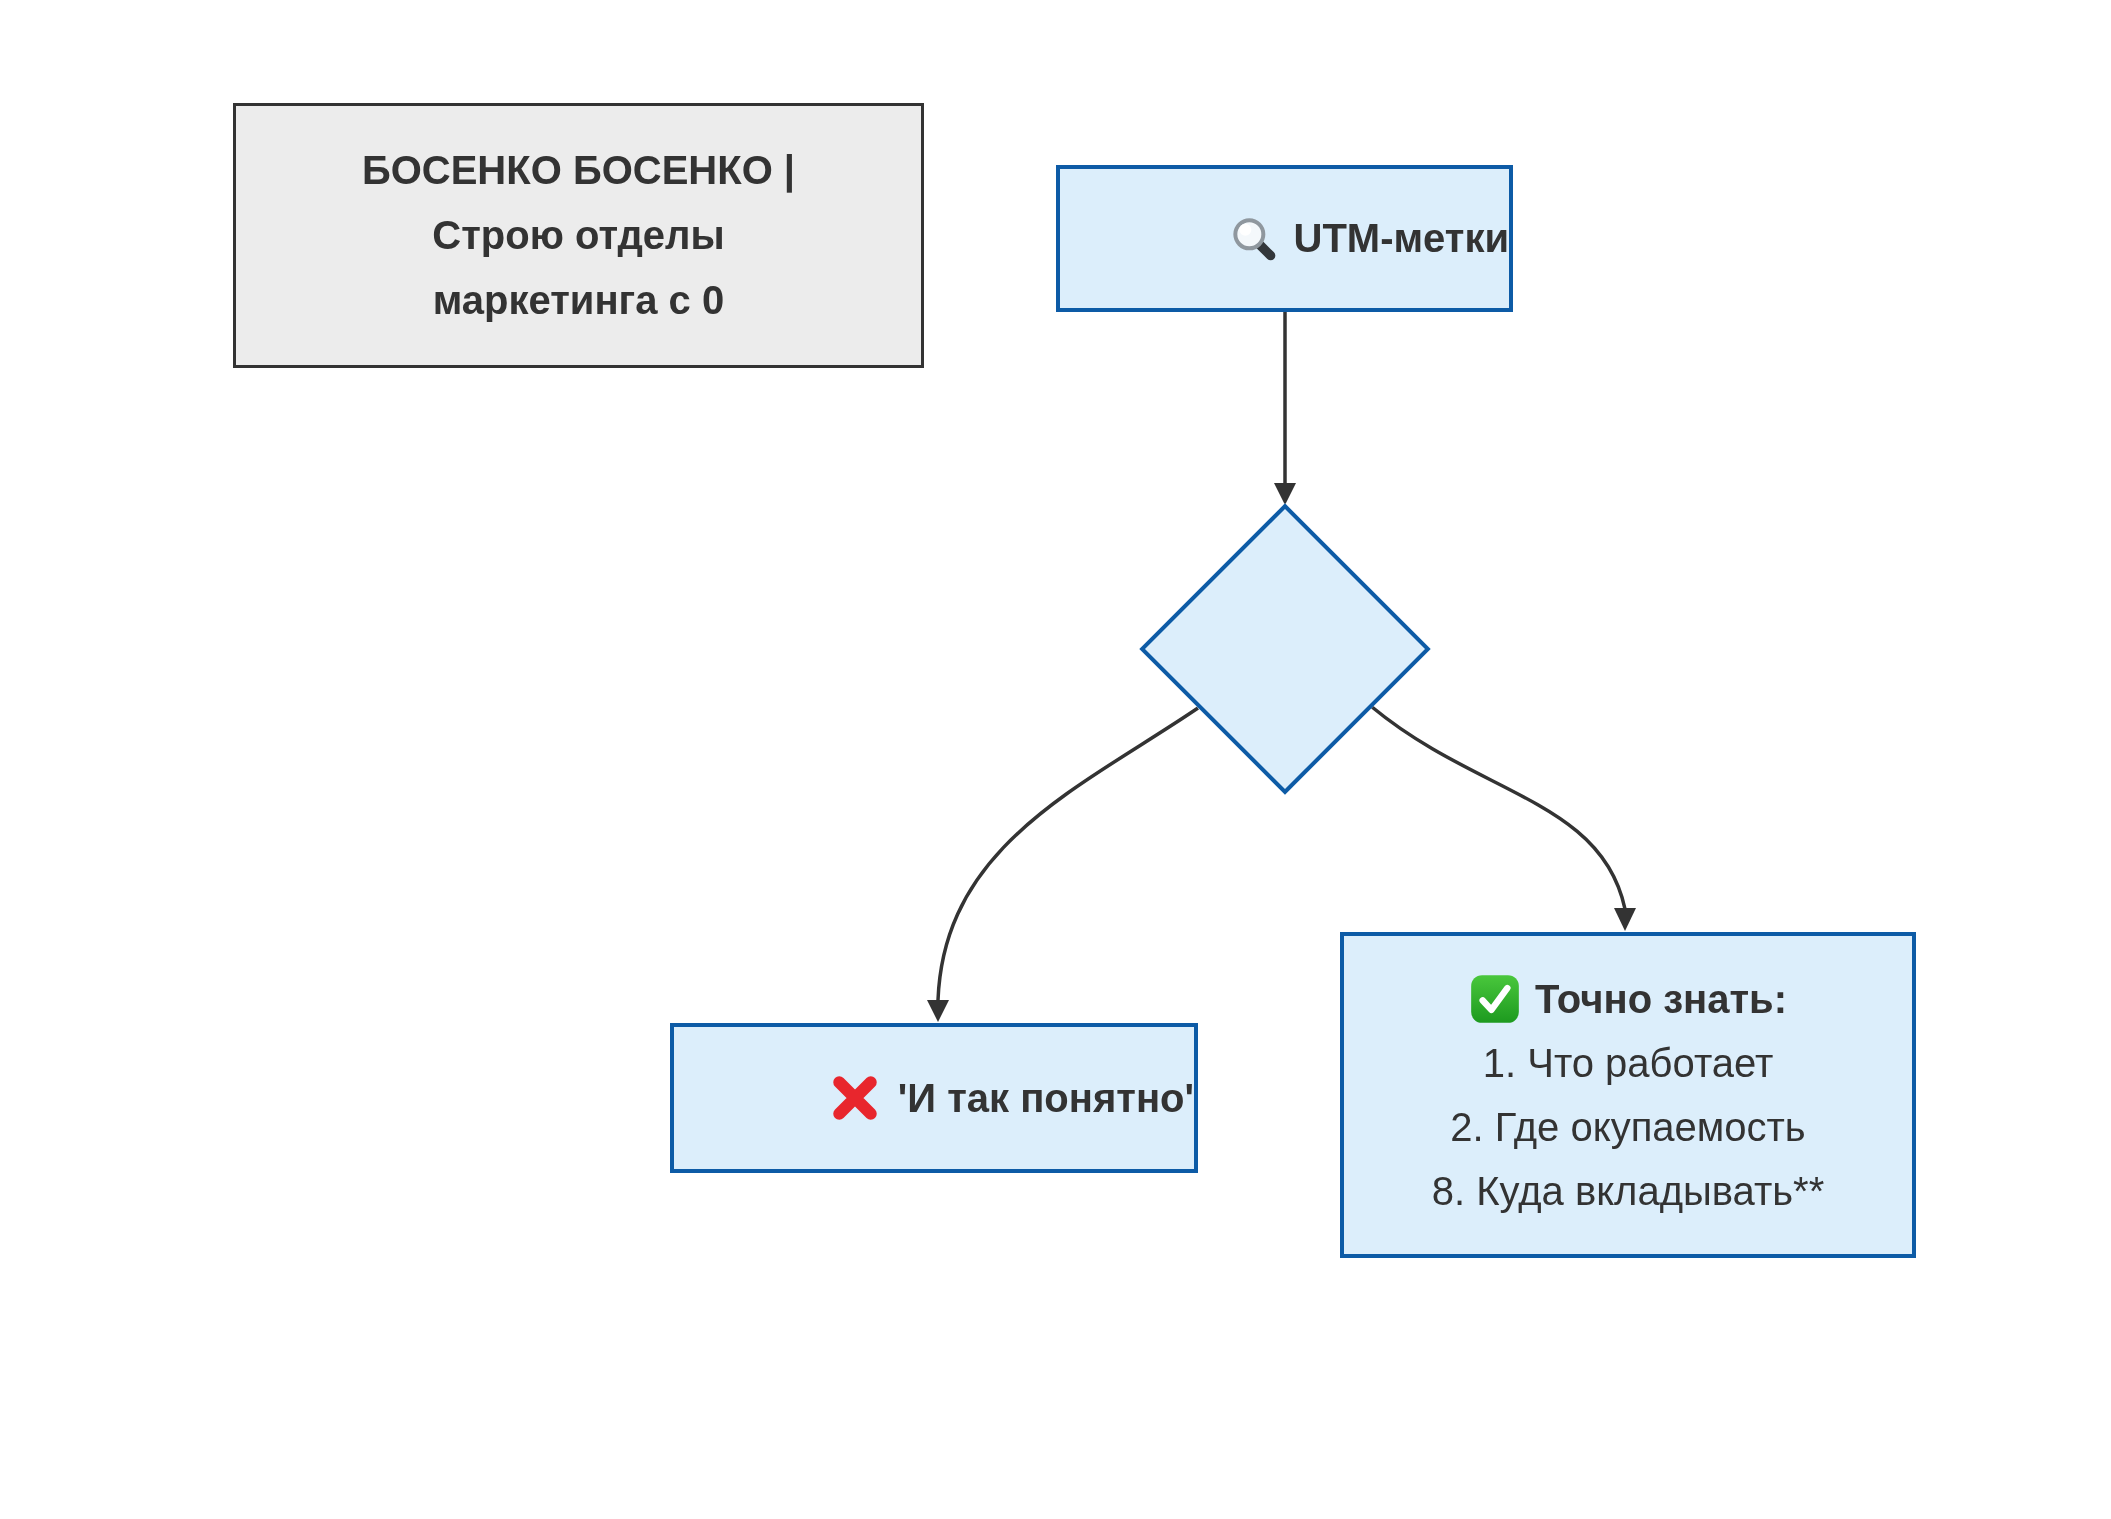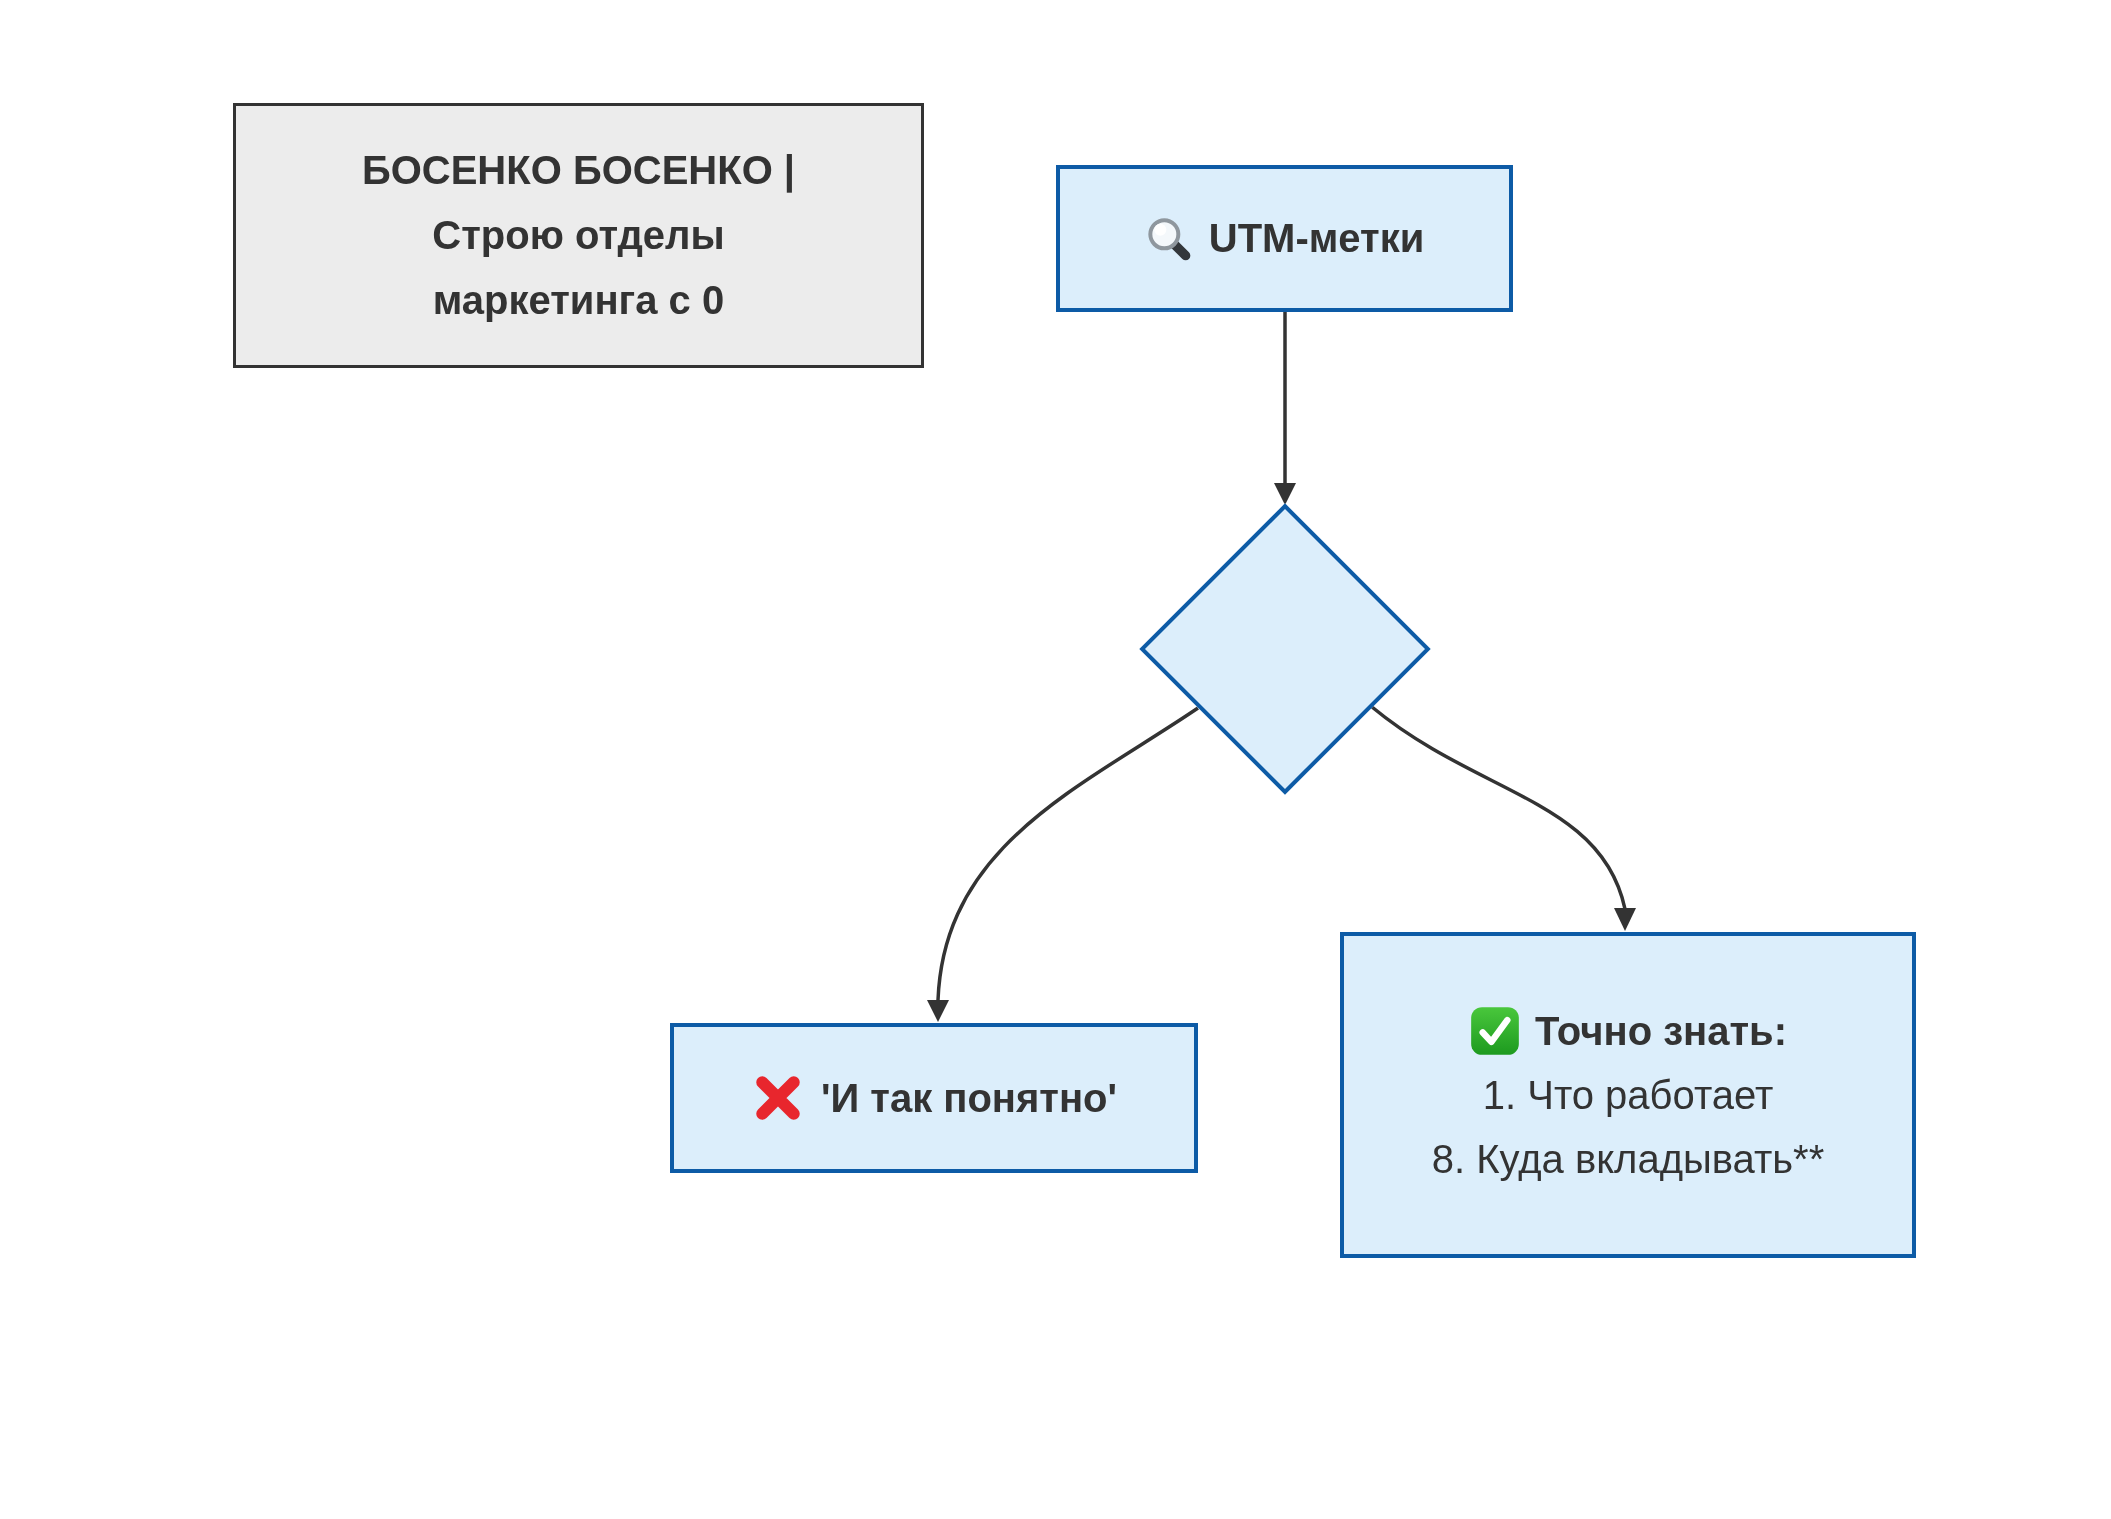--- a/index.html
+++ b/index.html
@@ -33,21 +33,21 @@
     border:3px solid var(--card-border);
     display:flex;flex-direction:column;justify-content:center;align-items:center;
     text-align:center;
     font-size:40px;font-weight:700;line-height:65px;
   }
 
   .node{
     position:absolute;
     background:var(--node-fill);
     border:4px solid var(--node-border);
-    display:flex;align-items:center;justify-content:center;
+    display:flex;align-items:center;justify-content:flex-end;
   }
   .node-label{font-size:40px;font-weight:700;color:var(--text);white-space:nowrap;}
 
   .node-utm{left:1056px;top:165px;width:457px;height:147px;gap:16px;}
   .node-dismiss{left:670px;top:1023px;width:528px;height:150px;gap:16px;}
 
   .node-know{
     left:1340px;top:932px;width:576px;height:326px;
     flex-direction:column;justify-content:center;
   }
@@ -125,17 +125,20 @@
         </defs>
         <rect x="3" y="3" width="66" height="66" rx="15" fill="url(#chk-g)"></rect>
         <path d="M19 38 L31 51 L53 21" stroke="#ffffff" stroke-width="9" fill="none" stroke-linecap="round" stroke-linejoin="round"></path>
       </svg>
       <span class="node-label">Точно знать:</span>
     </div>
     <div class="know-row">
       <span class="know-item">1. Что работает</span>
     </div>
     <div class="know-row">
+      <span class="know-item">2. Где окупаемость</span>
+    </div>
+    <div class="know-row">
       <span class="know-item">8. Куда вкладывать**</span>
     </div>
   </div>
 
 </div>
 
 </body></html>

